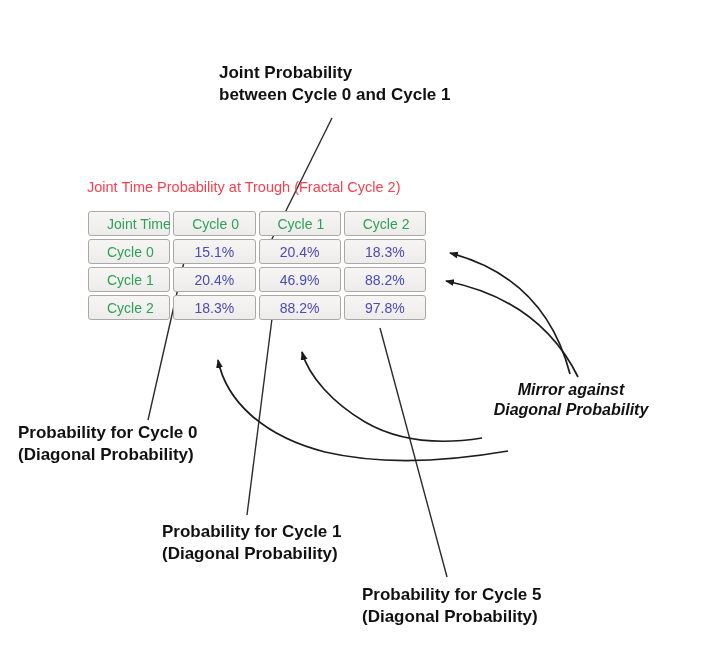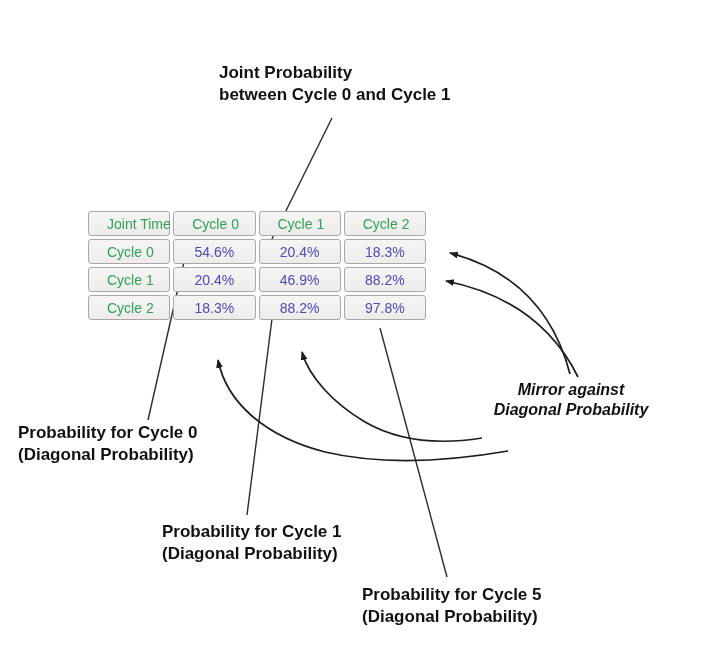--- a/index.html
+++ b/index.html
@@ -74,32 +74,33 @@
     <path d="M570,374 Q545,278 450,253" stroke="#1c1c1c" stroke-width="1.7" fill="none" marker-end="url(#arrowhead)"></path>
     <path d="M578,377 Q540,300 446,281" stroke="#1c1c1c" stroke-width="1.7" fill="none" marker-end="url(#arrowhead)"></path>
 
     <path d="M508,451 C450,461 385,466 325,452 C262,436 226,400 218,360" stroke="#1c1c1c" stroke-width="1.7" fill="none" marker-end="url(#arrowhead)"></path>
     <path d="M482,438 C438,445 398,441 365,422 C333,403 309,377 302,352" stroke="#1c1c1c" stroke-width="1.7" fill="none" marker-end="url(#arrowhead)"></path>
   </svg>
 
   <div class="note note-large" style="left:219px; top:62px;">Joint Probability
 between Cycle 0 and Cycle 1</div>
 
+  <div id="table-title">Joint Time Probability at Trough (Fractal Cycle 2)</div>
 
   <table id="prob-table">
     <tbody>
         <tr>
       <th class="green-cell">Joint Time</th>
       <th class="green-cell">Cycle 0</th>
       <th class="green-cell">Cycle 1</th>
       <th class="green-cell">Cycle 2</th>
     </tr>
     <tr>
       <td class="green-cell">Cycle 0</td>
-      <td class="purple-cell">54.6%</td>
+      <td class="purple-cell">15.1%</td>
       <td class="purple-cell">20.4%</td>
       <td class="purple-cell">18.3%</td>
     </tr>
     <tr>
       <td class="green-cell">Cycle 1</td>
       <td class="purple-cell">20.4%</td>
       <td class="purple-cell">46.9%</td>
       <td class="purple-cell">88.2%</td>
     </tr>
     <tr>

